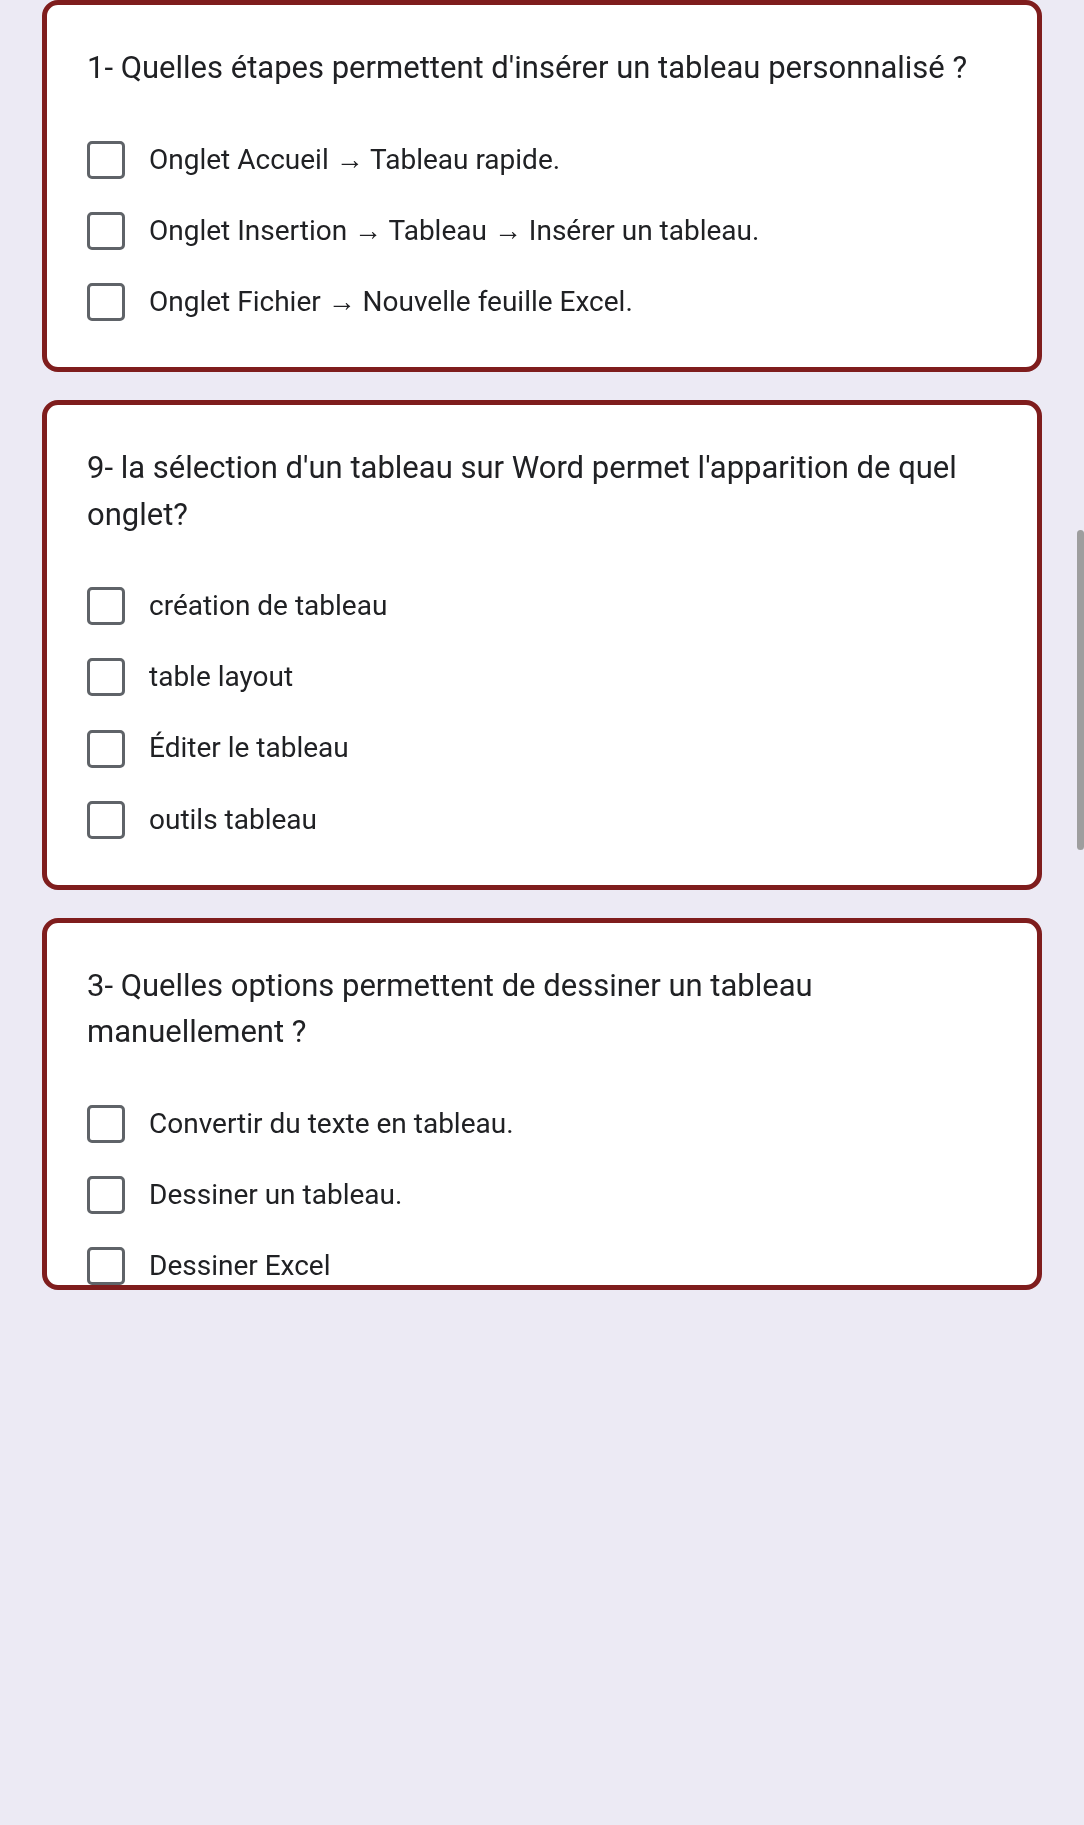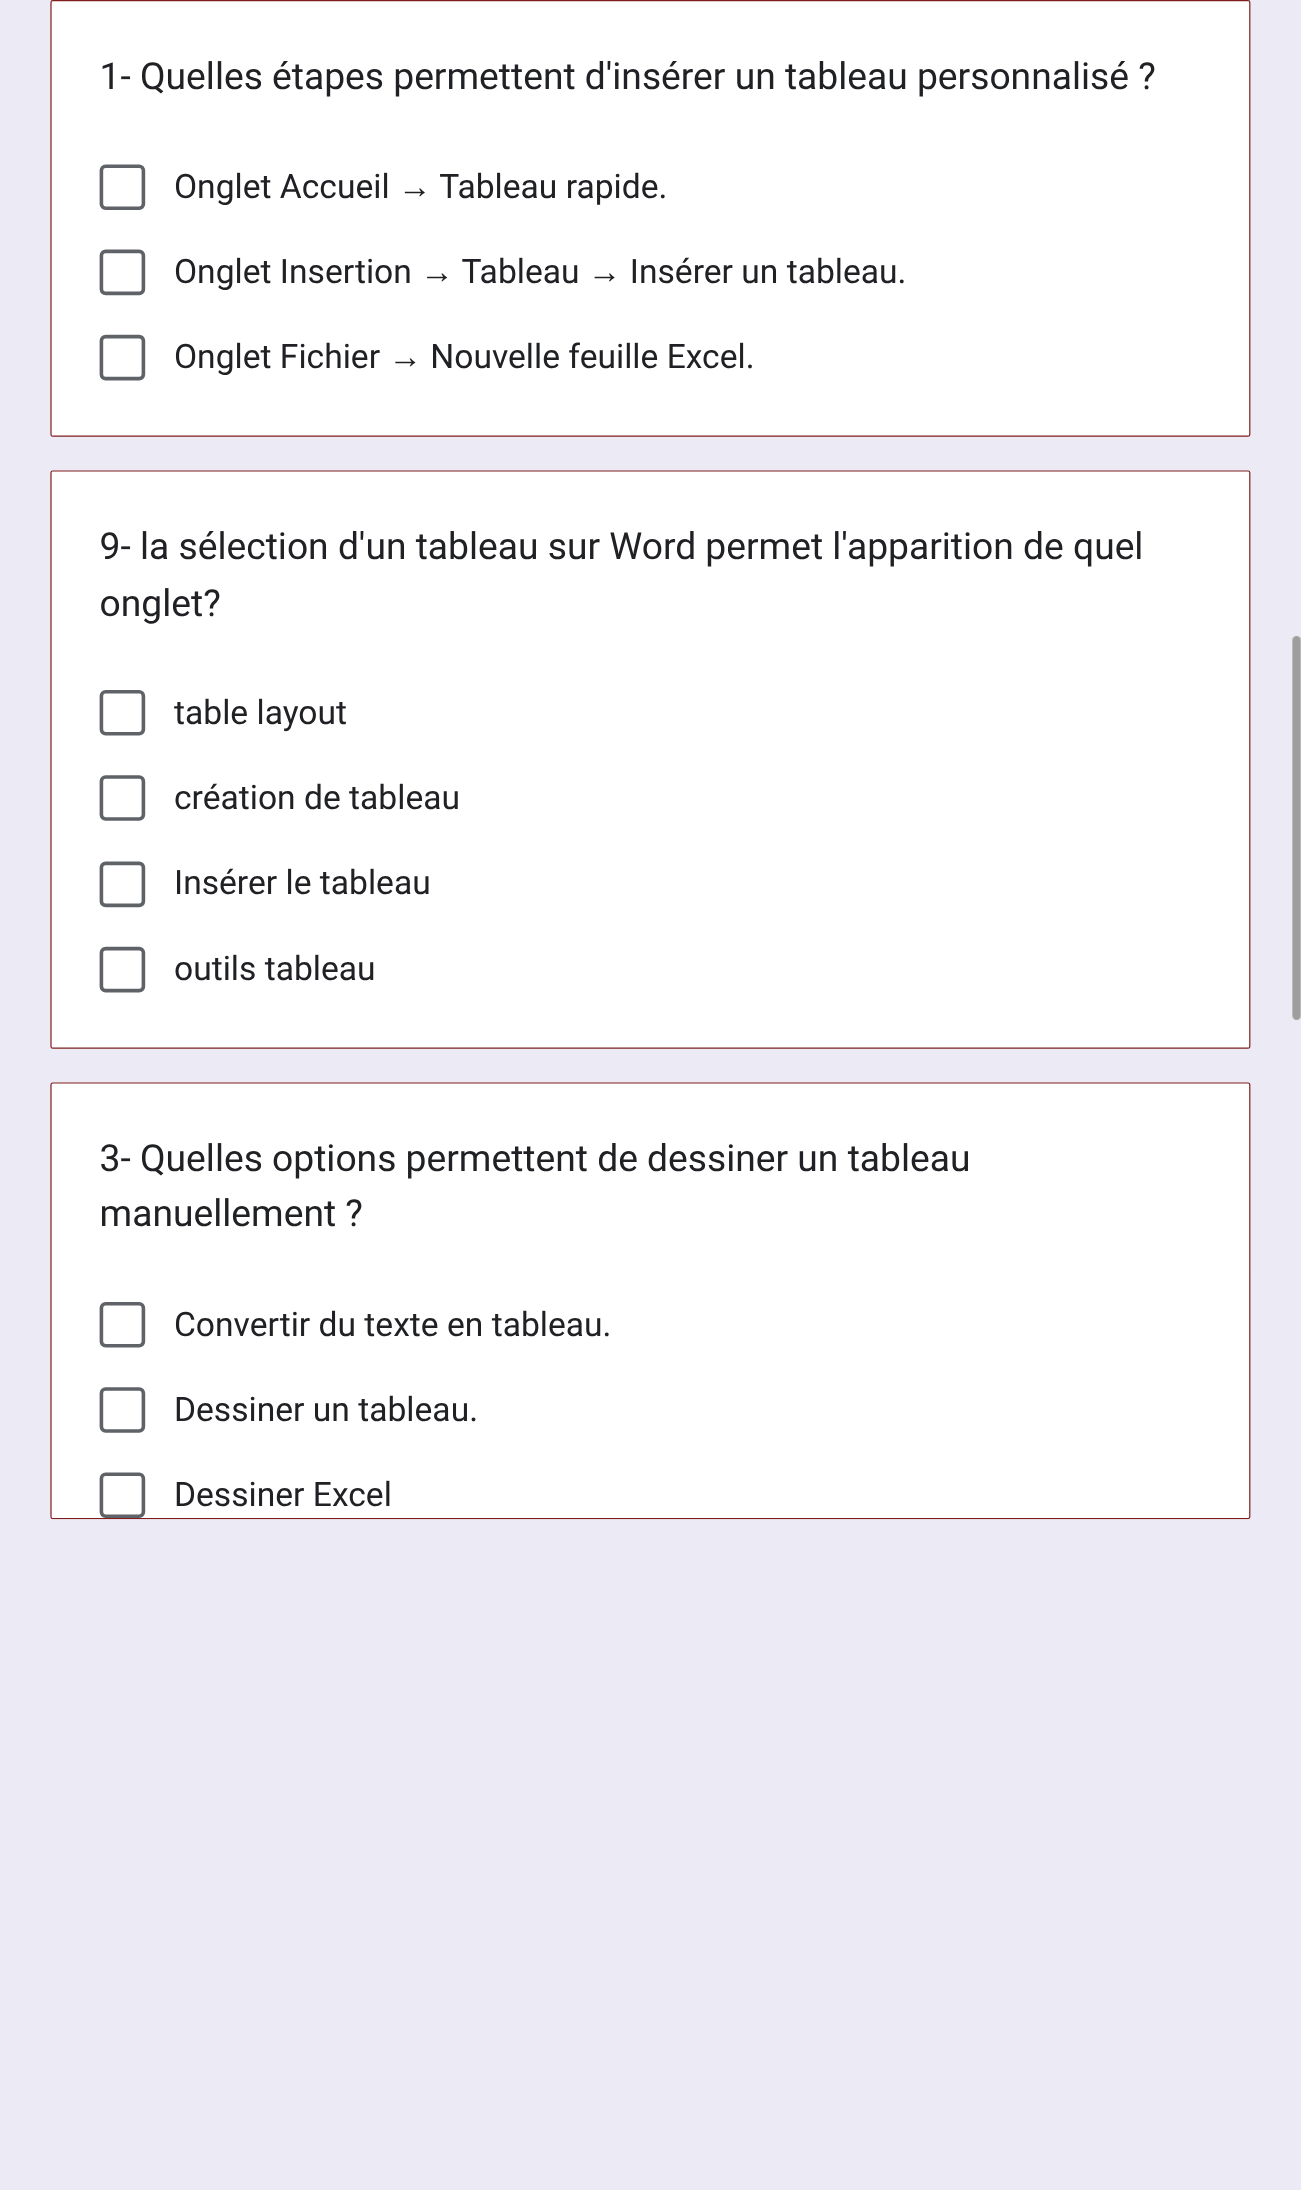--- a/index.html
+++ b/index.html
@@ -9,22 +9,22 @@
   }
   body {
     background: #eceaf4;
     font-family: Roboto, Arial, sans-serif;
     color: #202124;
     padding: 0 42px;
     width: 1084px;
   }
   .card {
     background: #fff;
-    border: 1px solid #7f1d1d;
-    border-radius: 2px;
+    border: 5px solid #7f1d1d;
+    border-radius: 16px;
     margin-bottom: 28px;
     padding: 40px 40px 46px 40px;
   }
   .card:first-child {
     margin-top: 0;
   }
   .question-title {
     font-size: 31px;
     font-weight: 400;
     line-height: 1.5;
@@ -82,29 +82,29 @@
   <div class="option">
     <div class="checkbox"></div>
     <div class="option-label">Onglet Fichier → Nouvelle feuille Excel.</div>
   </div>
 </div>
 
 <div class="card">
   <div class="question-title">9- la sélection d'un tableau sur Word permet l'apparition de quel onglet?</div>
   <div class="option">
     <div class="checkbox"></div>
+    <div class="option-label">création de tableau</div>
+  </div>
+  <div class="option">
+    <div class="checkbox"></div>
     <div class="option-label">table layout</div>
   </div>
   <div class="option">
     <div class="checkbox"></div>
-    <div class="option-label">création de tableau</div>
-  </div>
-  <div class="option">
-    <div class="checkbox"></div>
-    <div class="option-label">Insérer le tableau</div>
+    <div class="option-label">Éditer le tableau</div>
   </div>
   <div class="option">
     <div class="checkbox"></div>
     <div class="option-label">outils tableau</div>
   </div>
 </div>
 
 <div class="card" style="padding-bottom:0; margin-bottom:0;">
   <div class="question-title">3- Quelles options permettent de dessiner un tableau manuellement ?</div>
   <div class="option">

